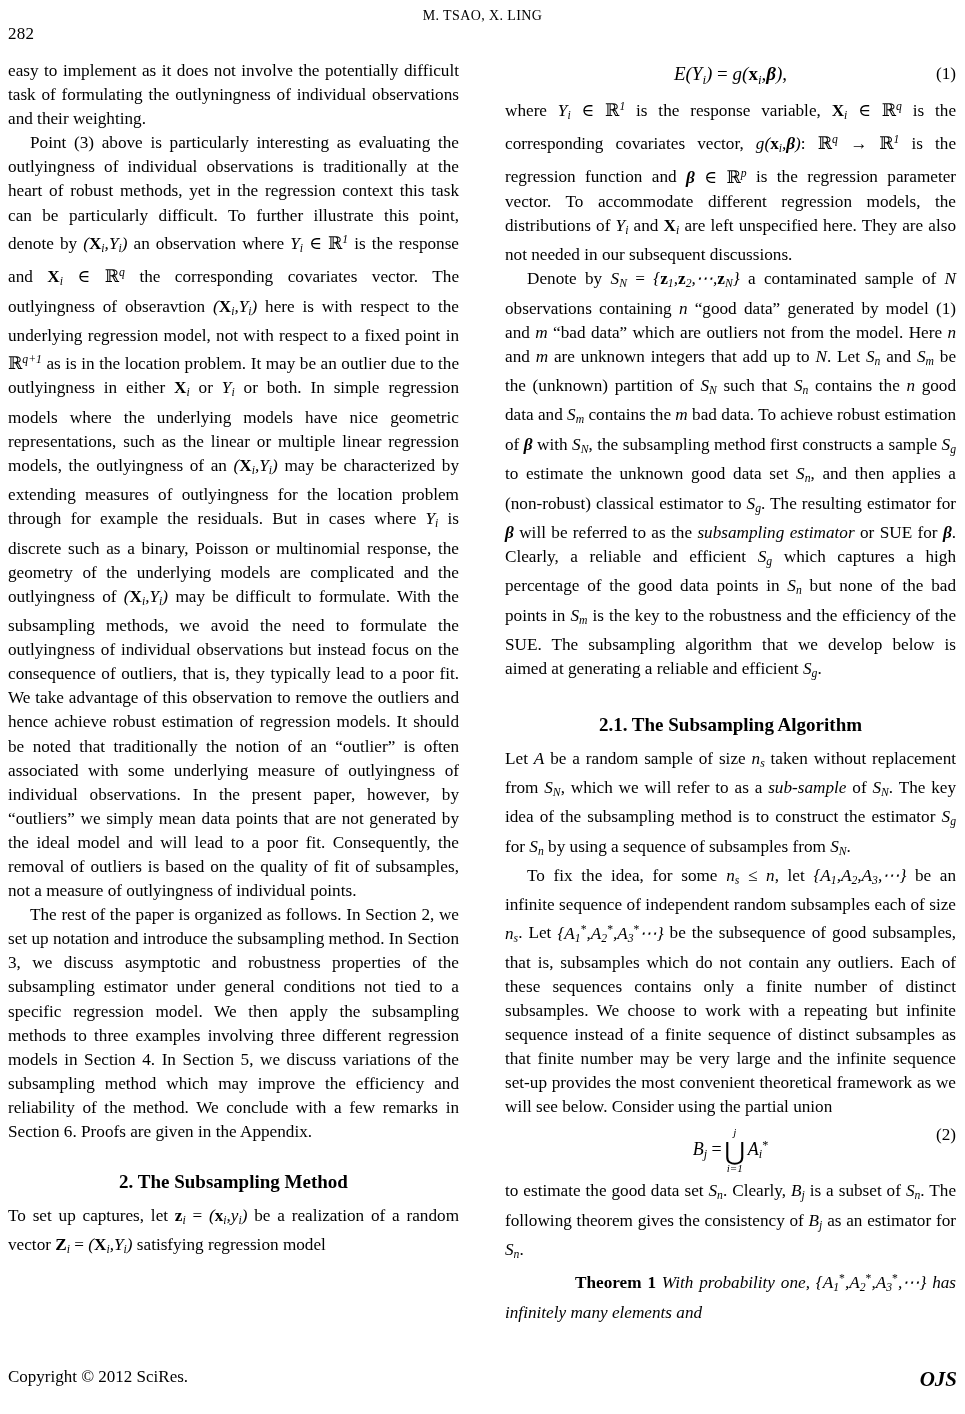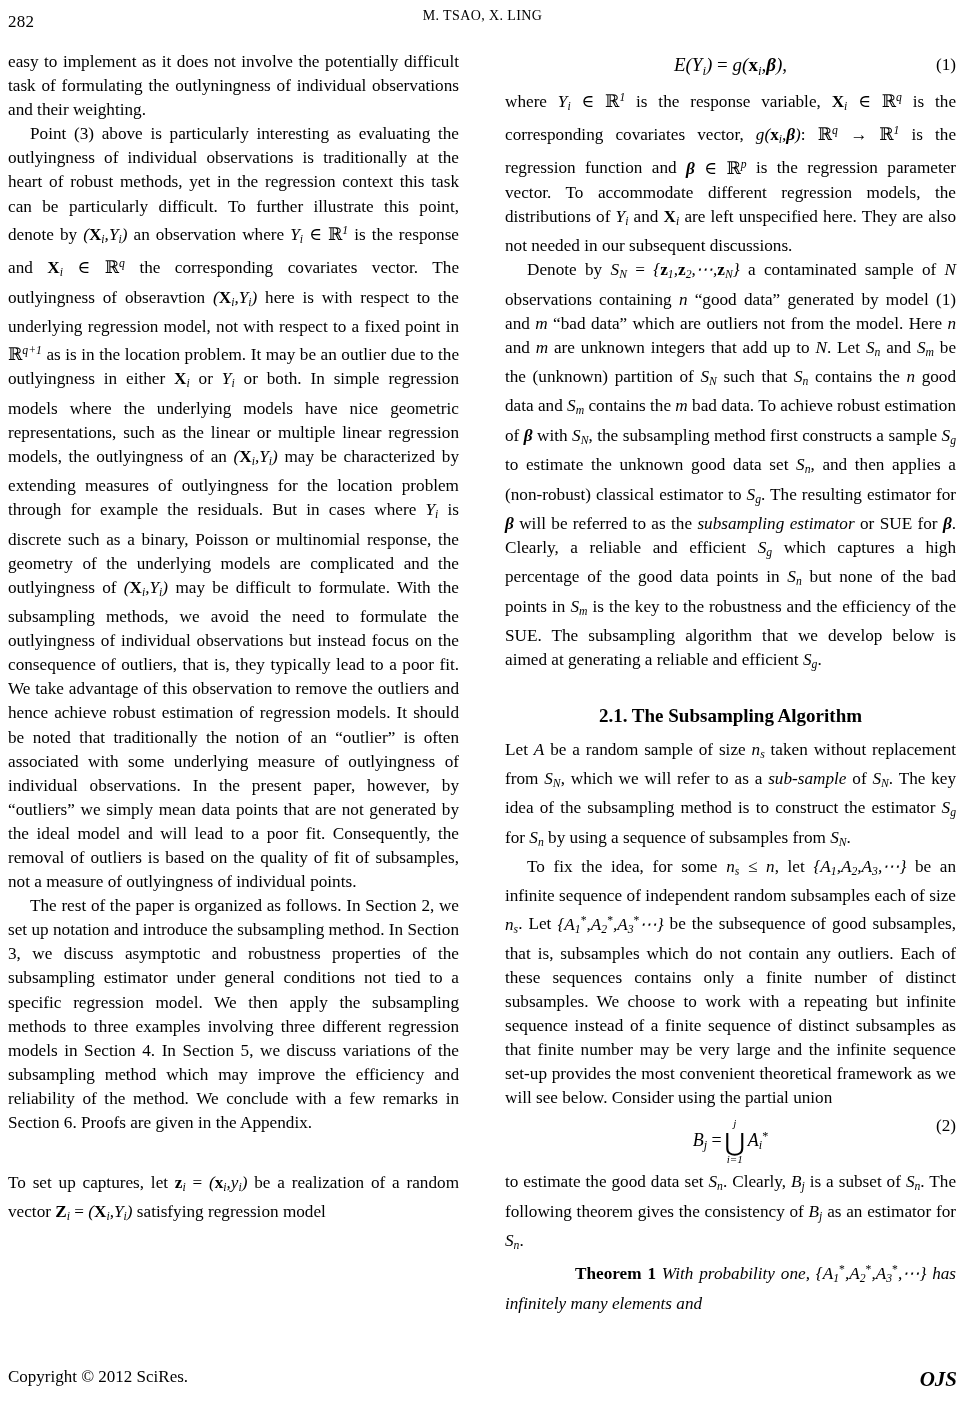--- a/index.html
+++ b/index.html
@@ -20,21 +20,21 @@
   .runhead {
     position: absolute;
     top: 8px;
     left: 0;
     width: 965px;
     height: 24px;
   }
   .runhead .folio {
     position: absolute;
     left: 8px;
-    top: 4px;
+    top: 16px;
     font-size: 17px;
     letter-spacing: 0.2px;
   }
   .runhead .authors {
     position: absolute;
     left: 0;
     top: 0;
     width: 965px;
     text-align: center;
     font-size: 14px;
@@ -44,21 +44,21 @@
   
   .columns {
     position: absolute;
     top: 46px;
     left: 8px;
     width: 949px;
     height: 1290px;
   }
   .col {
     position: absolute;
-    top: 4px;
+    top: 13px;
     width: 451px;
     height: 1290px;
   }
   .col-left  { left: 0px; }
   .col-right { left: 497px; }
 
   p {
     margin: 0;
     font-size: 17.2px;
     line-height: 24.1px;
@@ -226,20 +226,21 @@
       <span>may be characterized by extending measures of outlyingness for the location problem through for example the residuals. But in cases where</span>
       <span class="m"><span class="m">Y</span><sub>i</sub></span>
       <span>is discrete such as a binary, Poisson or multinomial response, the geometry of the underlying models are complicated and the outlyingness of</span>
       <span class="m">(<span class="mb">X</span><sub>i</sub>,<span class="m">Y</span><sub>i</sub>)</span>
       <span>may be difficult to formulate. With the subsampling methods, we avoid the need to formulate the outlyingness of individual observations but instead focus on the consequence of outliers, that is, they typically lead to a poor fit. We take advantage of this observation to remove the outliers and hence achieve robust estimation of regression models. It should be noted that traditionally the notion of an “outlier” is often associated with some underlying measure of outlyingness of individual observations. In the present paper, however, by “outliers” we simply mean data points that are not generated by the ideal model and will lead to a poor fit. Consequently, the removal of outliers is based on the quality of fit of subsamples, not a measure of outlyingness of individual points.</span>
     </p>
 
     <p class="indent"><span>The rest of the paper is organized as follows. In Section 2, we set up notation and introduce the subsampling method. In Section 3, we discuss asymptotic and robustness properties of the subsampling estimator under general conditions not tied to a specific regression model. We then apply the subsampling methods to three examples involving three different regression models in Section 4. In Section 5, we discuss variations of the subsampling method which may improve the efficiency and reliability of the method. We conclude with a few remarks in Section 6. Proofs are given in the Appendix.</span></p>
 
     <div class="gap-before-head"></div>
+    <h2 class="section">2. The Subsampling Method</h2>
     <div class="gap-after-head"></div>
 
     <p class="noindent"><span>To set up captures, let</span>
       <span class="m"><span class="mb">z</span><sub>i</sub> <span class="up">=</span> (<span class="mb">x</span><sub>i</sub>,<span class="m">y</span><sub>i</sub>)</span>
       <span>be a realization of a random vector</span>
       <span class="m"><span class="mb">Z</span><sub>i</sub> <span class="up">=</span> (<span class="mb">X</span><sub>i</sub>,<span class="m">Y</span><sub>i</sub>)</span>
       <span>satisfying regression model</span>
     </p>
 
   </div>

